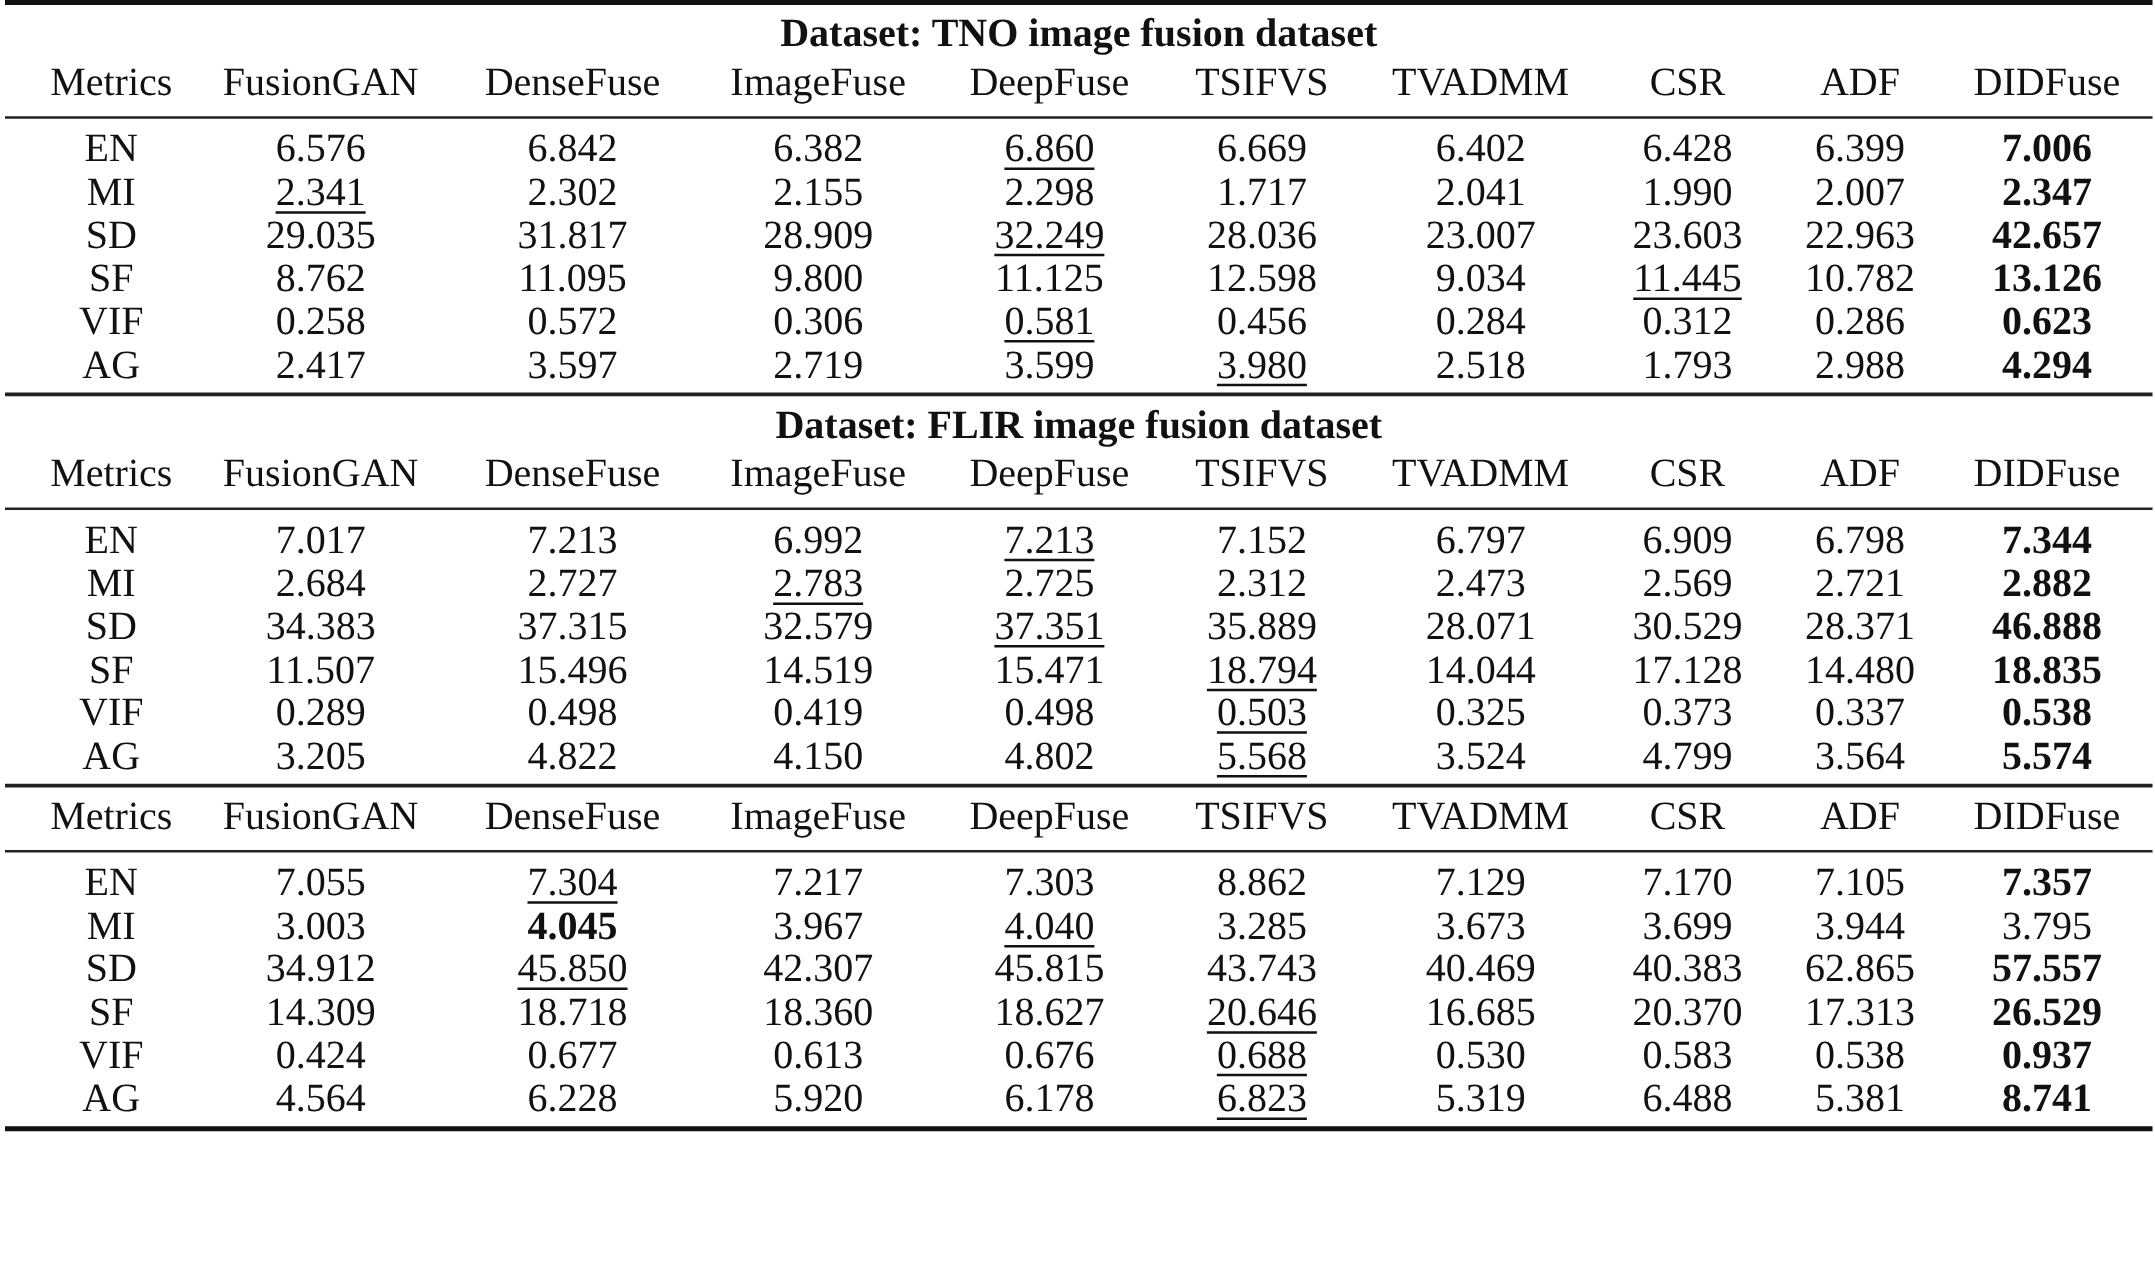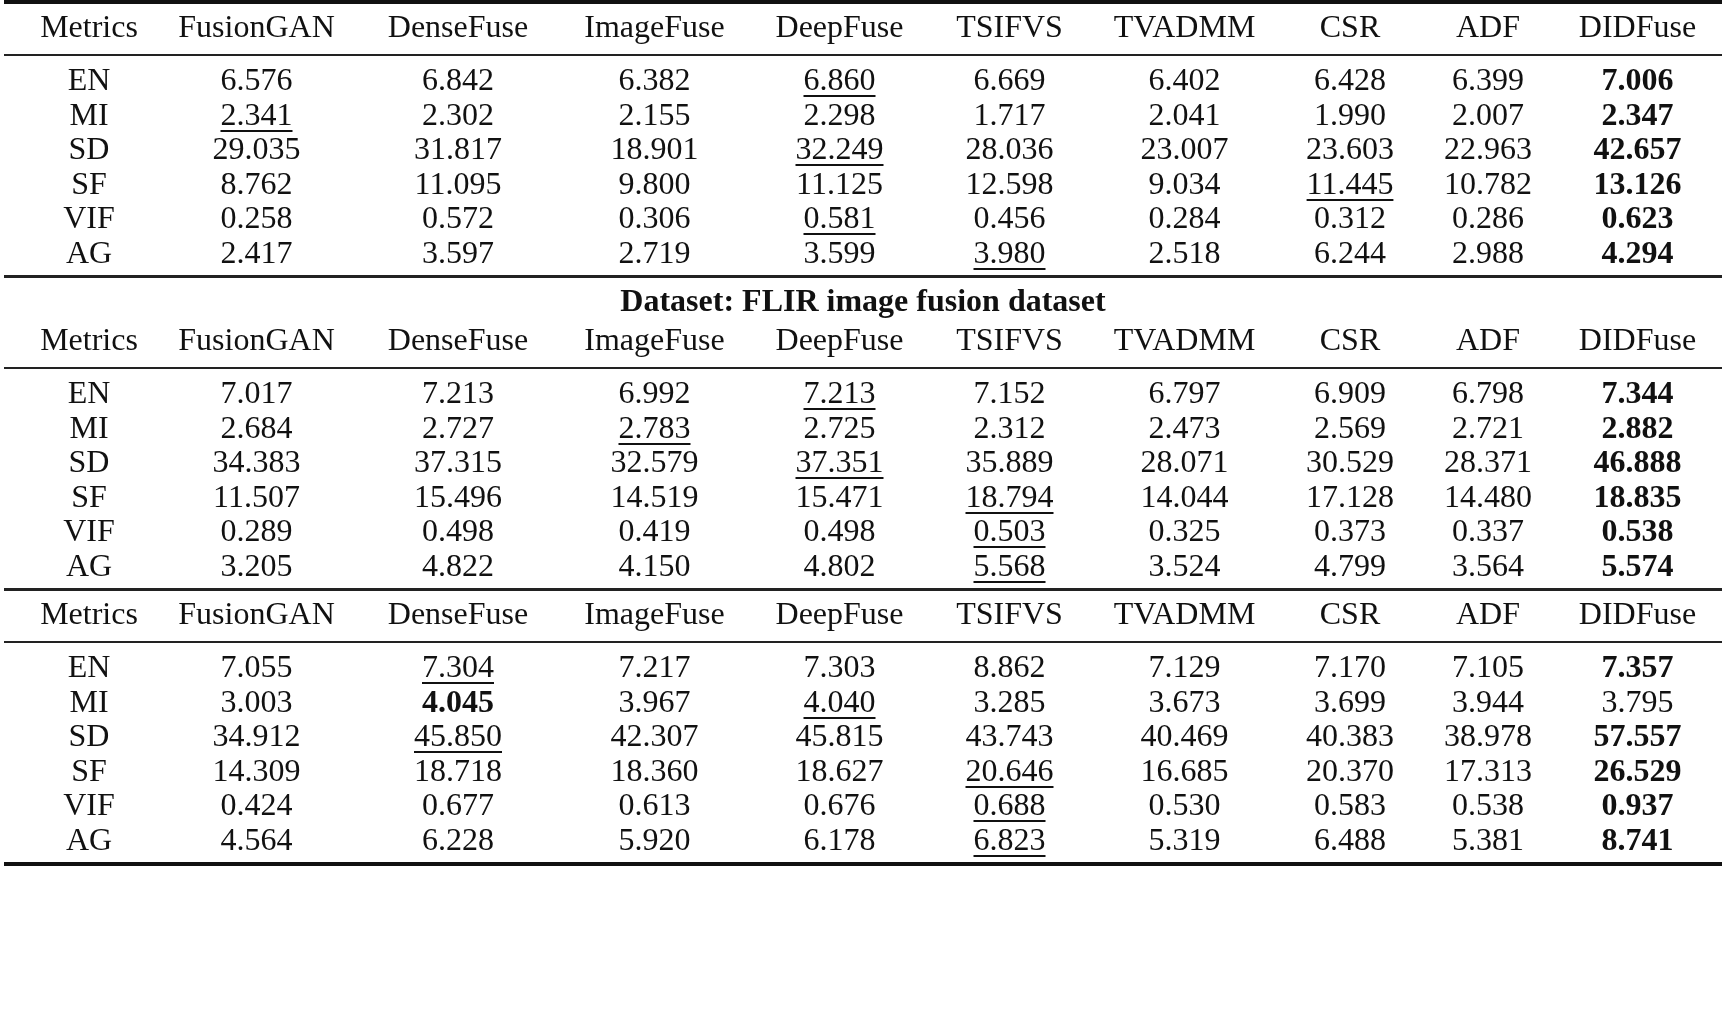--- a/index.html
+++ b/index.html
@@ -57,20 +57,23 @@
         <col class="c2">
         <col class="c3">
         <col class="c4">
       <col class="c5">
         <col class="c6">
         <col class="c7">
         <col class="c8">
         <col class="c9">
     </colgroup>
     <tbody id="table-body">
+        <tr class="title-row">
+          <td colspan="10">Dataset: TNO image fusion dataset</td>
+        </tr>
         <tr class="header-row">
           <th class="metric-col">Metrics</th>
           <th>FusionGAN</th>
           <th>DenseFuse</th>
           <th>ImageFuse</th>
           <th>DeepFuse</th>
           <th>TSIFVS</th>
           <th>TVADMM</th>
           <th>CSR</th>
           <th>ADF</th>
@@ -105,21 +108,21 @@
           <td><span class="val">1.717</span></td>
           <td><span class="val">2.041</span></td>
           <td><span class="val">1.990</span></td>
           <td><span class="val">2.007</span></td>
           <td><span class="val best">2.347</span></td>
         </tr>
         <tr class="data-row">
           <td class="metric-col">SD</td>
           <td><span class="val">29.035</span></td>
           <td><span class="val">31.817</span></td>
-          <td><span class="val">18.901</span></td>
+          <td><span class="val">28.909</span></td>
           <td><span class="val second">32.249</span></td>
           <td><span class="val">28.036</span></td>
           <td><span class="val">23.007</span></td>
           <td><span class="val">23.603</span></td>
           <td><span class="val">22.963</span></td>
           <td><span class="val best">42.657</span></td>
         </tr>
         <tr class="data-row">
           <td class="metric-col">SF</td>
           <td><span class="val">8.762</span></td>
@@ -145,21 +148,21 @@
           <td><span class="val best">0.623</span></td>
         </tr>
         <tr class="data-row">
           <td class="metric-col">AG</td>
           <td><span class="val">2.417</span></td>
           <td><span class="val">3.597</span></td>
           <td><span class="val">2.719</span></td>
           <td><span class="val">3.599</span></td>
           <td><span class="val second">3.980</span></td>
           <td><span class="val">2.518</span></td>
-          <td><span class="val">6.244</span></td>
+          <td><span class="val">1.793</span></td>
           <td><span class="val">2.988</span></td>
           <td><span class="val best">4.294</span></td>
         </tr>
         <tr class="spacer-bottom">
           <td colspan="10"></td>
         </tr>
         <tr class="rule">
           <td colspan="10">
             <div class="rule-sep"></div>
           </td>
@@ -313,21 +316,21 @@
         </tr>
         <tr class="data-row">
           <td class="metric-col">SD</td>
           <td><span class="val">34.912</span></td>
           <td><span class="val second">45.850</span></td>
           <td><span class="val">42.307</span></td>
           <td><span class="val">45.815</span></td>
           <td><span class="val">43.743</span></td>
           <td><span class="val">40.469</span></td>
           <td><span class="val">40.383</span></td>
-          <td><span class="val">38.978</span></td>
+          <td><span class="val">62.865</span></td>
           <td><span class="val best">57.557</span></td>
         </tr>
         <tr class="data-row">
           <td class="metric-col">SF</td>
           <td><span class="val">14.309</span></td>
           <td><span class="val">18.718</span></td>
           <td><span class="val">18.360</span></td>
           <td><span class="val">18.627</span></td>
           <td><span class="val second">20.646</span></td>
           <td><span class="val">16.685</span></td>

